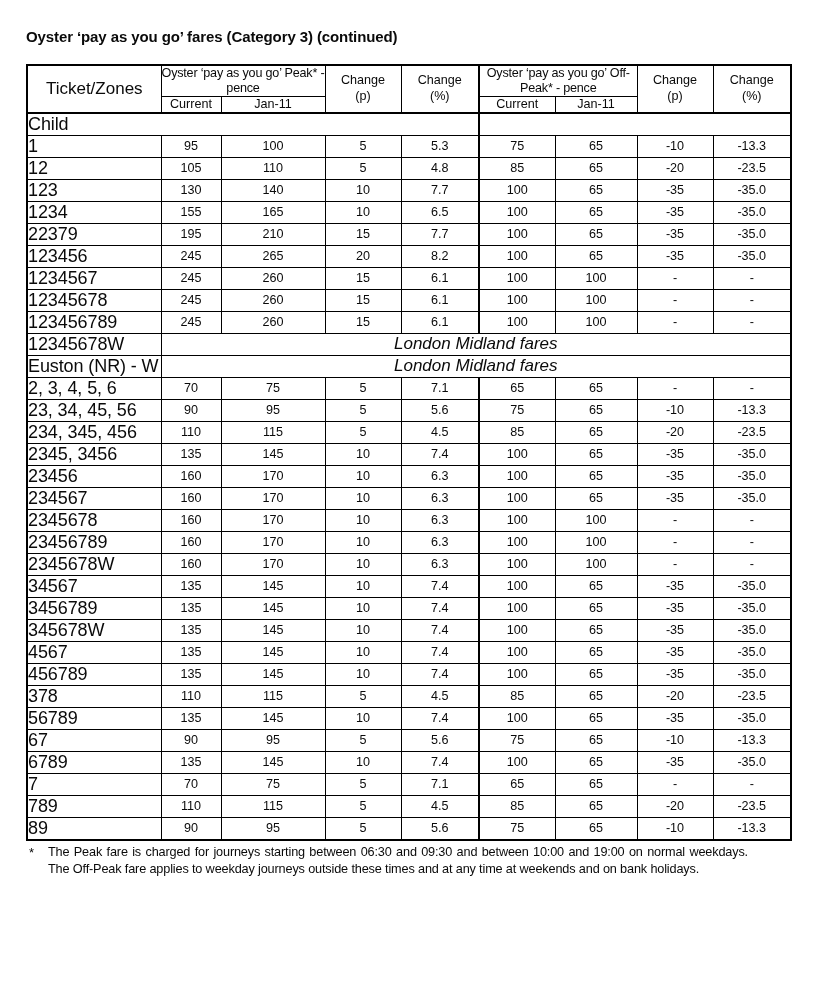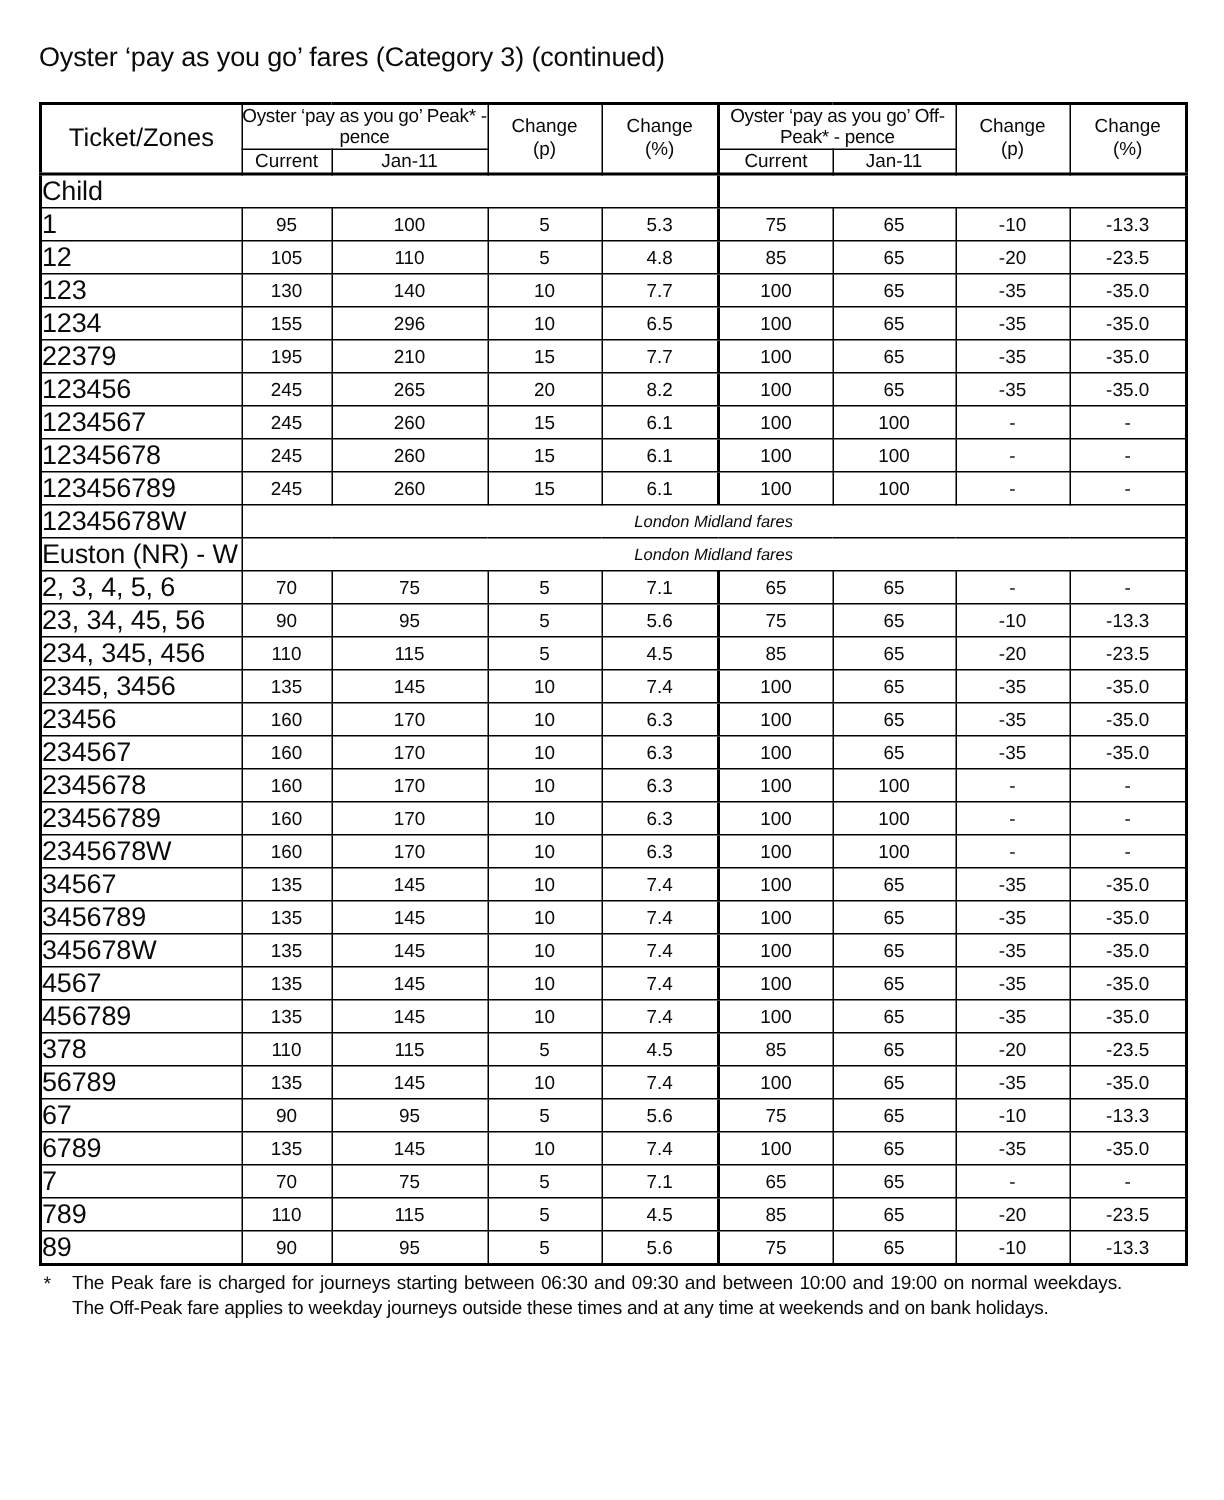--- a/index.html
+++ b/index.html
@@ -15,22 +15,22 @@
     -webkit-font-smoothing: antialiased;
   }
   .page {
     position: relative;
     width: 816px;
     height: 1000px;
     box-sizing: border-box;
     padding: 28px 26px 0 26px;
   }
   .doc-title {
-    font-size: 18px;
-    font-weight: normal;
+    font-size: 15px;
+    font-weight: bold;
     letter-spacing: -0.1px;
     margin: 0 0 18px 0;
     line-height: 1.2;
   }
   .intro {
     font-size: 13px;
     line-height: 1.38;
     margin: 0 0 12px 0;
     letter-spacing: -0.15px;
     max-width: 760px;
@@ -84,21 +84,21 @@
     letter-spacing: -0.1px;
   }
   td.num {
     text-align: center;
     font-size: 12.6px;
     height: 19px;
   }
   td.note-span {
     text-align: center;
     font-style: italic;
-    font-size: 11px;
+    font-size: 17px;
     height: 19px;
   }
   td.blank {
     height: 19px;
   }
   
   .divL { border-left: 2px solid #000 !important; }
   .thick-top { border-top: 2px solid #000 !important; }
   .thick-bottom { border-bottom: 2px solid #000 !important; }
 
@@ -205,21 +205,21 @@
           <td class="num">10</td>
           <td class="num">7.7</td>
           <td class="num divL">100</td>
           <td class="num">65</td>
           <td class="num">-35</td>
           <td class="num">-35.0</td>
         </tr>
         <tr>
           <td class="zone">1234</td>
           <td class="num">155</td>
-          <td class="num">296</td>
+          <td class="num">165</td>
           <td class="num">10</td>
           <td class="num">6.5</td>
           <td class="num divL">100</td>
           <td class="num">65</td>
           <td class="num">-35</td>
           <td class="num">-35.0</td>
         </tr>
         <tr>
           <td class="zone">22379</td>
           <td class="num">195</td>

